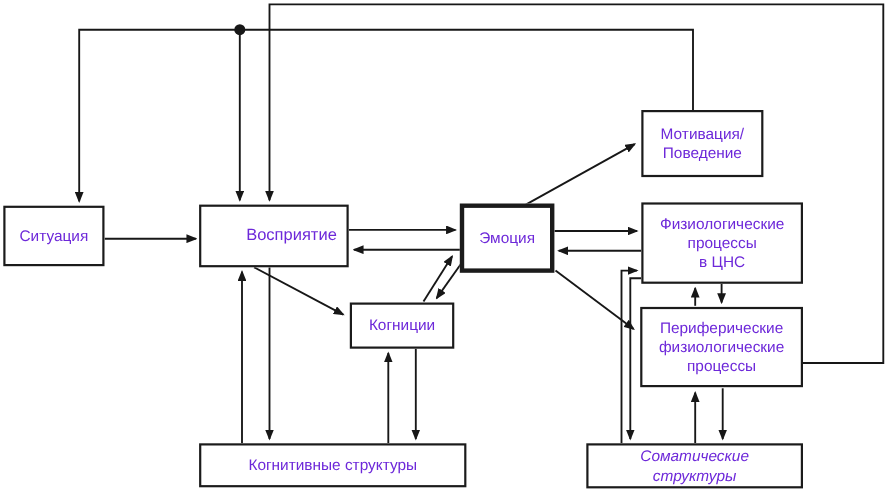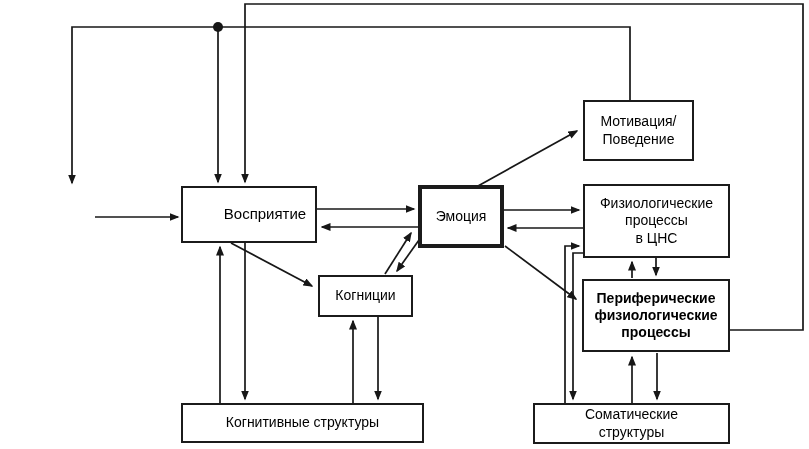--- a/index.html
+++ b/index.html
@@ -10,35 +10,35 @@
     font-family:"Liberation Sans","DejaVu Sans",sans-serif;
     overflow:hidden;
   }
   #edges{position:absolute;left:0;top:0;width:809px;height:449px;}
   .node{
     position:absolute;
     background:#ffffff;
     border:2px solid #1b1b1b;
     display:flex;align-items:center;justify-content:center;
     text-align:center;
-    color:#000000;
+    color:#6d28d9;
     font-size:14px;line-height:1.22;
     white-space:pre-line;
     box-sizing:border-box;
   }
   .node.thick{border-width:4px;}
   #node-situation            {left:3px;   top:187px; width:92px;  height:55px;}
   #node-perception           {left:181px; top:186px; width:136px; height:57px; font-size:15px;padding-left:32px;}
   #node-emotion              {left:418px; top:185px; width:86px;  height:63px;}
   #node-cognitions           {left:318px; top:275px; width:95px;  height:42px;}
   #node-motivation           {left:583px; top:100px; width:111px; height:61px;}
   #node-cns                  {left:583px; top:184px; width:147px; height:74px;}
-  #node-peripheral           {left:582px; top:279px; width:148px; height:73px;font-weight:bold;}
+  #node-peripheral           {left:582px; top:279px; width:148px; height:73px;}
   #node-cognitive-structures {left:181px; top:403px; width:243px; height:40px;text-align:right;}
-  #node-somatic              {left:533px; top:403px; width:197px; height:41px;}
+  #node-somatic              {left:533px; top:403px; width:197px; height:41px;font-style:italic;}
 </style>
 </head>
 <body>
 
 <div id="canvas">
 
   <svg id="edges" viewBox="0 0 809 449" xmlns="http://www.w3.org/2000/svg">
     <defs>
       <marker id="arrowhead" markerWidth="10" markerHeight="8" refX="8.5" refY="4" orient="auto" markerUnits="userSpaceOnUse">
         <polygon points="0 0, 10 4, 0 8" fill="#171717"></polygon>
@@ -63,20 +63,21 @@
       <polyline points="730,330 803,330 803,4 245,4 245,182" fill="none" stroke="#171717" stroke-width="1.7" marker-end="url(#arrowhead)"></polyline>
       <polyline points="630,100 630,27 218,27 218,182" fill="none" stroke="#171717" stroke-width="1.7" marker-end="url(#arrowhead)"></polyline>
       <polyline points="218,27 72,27 72,183" fill="none" stroke="#171717" stroke-width="1.7" marker-end="url(#arrowhead)"></polyline>
       <polyline points="220,403 220,247" fill="none" stroke="#171717" stroke-width="1.7" marker-end="url(#arrowhead)"></polyline>
       <polyline points="245,243 245,399" fill="none" stroke="#171717" stroke-width="1.7" marker-end="url(#arrowhead)"></polyline>
       <polyline points="353,403 353,321" fill="none" stroke="#171717" stroke-width="1.7" marker-end="url(#arrowhead)"></polyline>
       <polyline points="378,317 378,399" fill="none" stroke="#171717" stroke-width="1.7" marker-end="url(#arrowhead)"></polyline>
       <circle cx="218" cy="27" r="5" fill="#171717"></circle>
     </svg>
 
+  <div class="node" id="node-situation">Ситуация</div>
 
   <div class="node" id="node-perception">Восприятие</div>
 
   <div class="node" id="node-cognitions">Когниции</div>
 
   <div class="node thick" id="node-emotion">Эмоция</div>
 
   <div class="node" id="node-motivation">Мотивация/
 Поведение</div>
 

